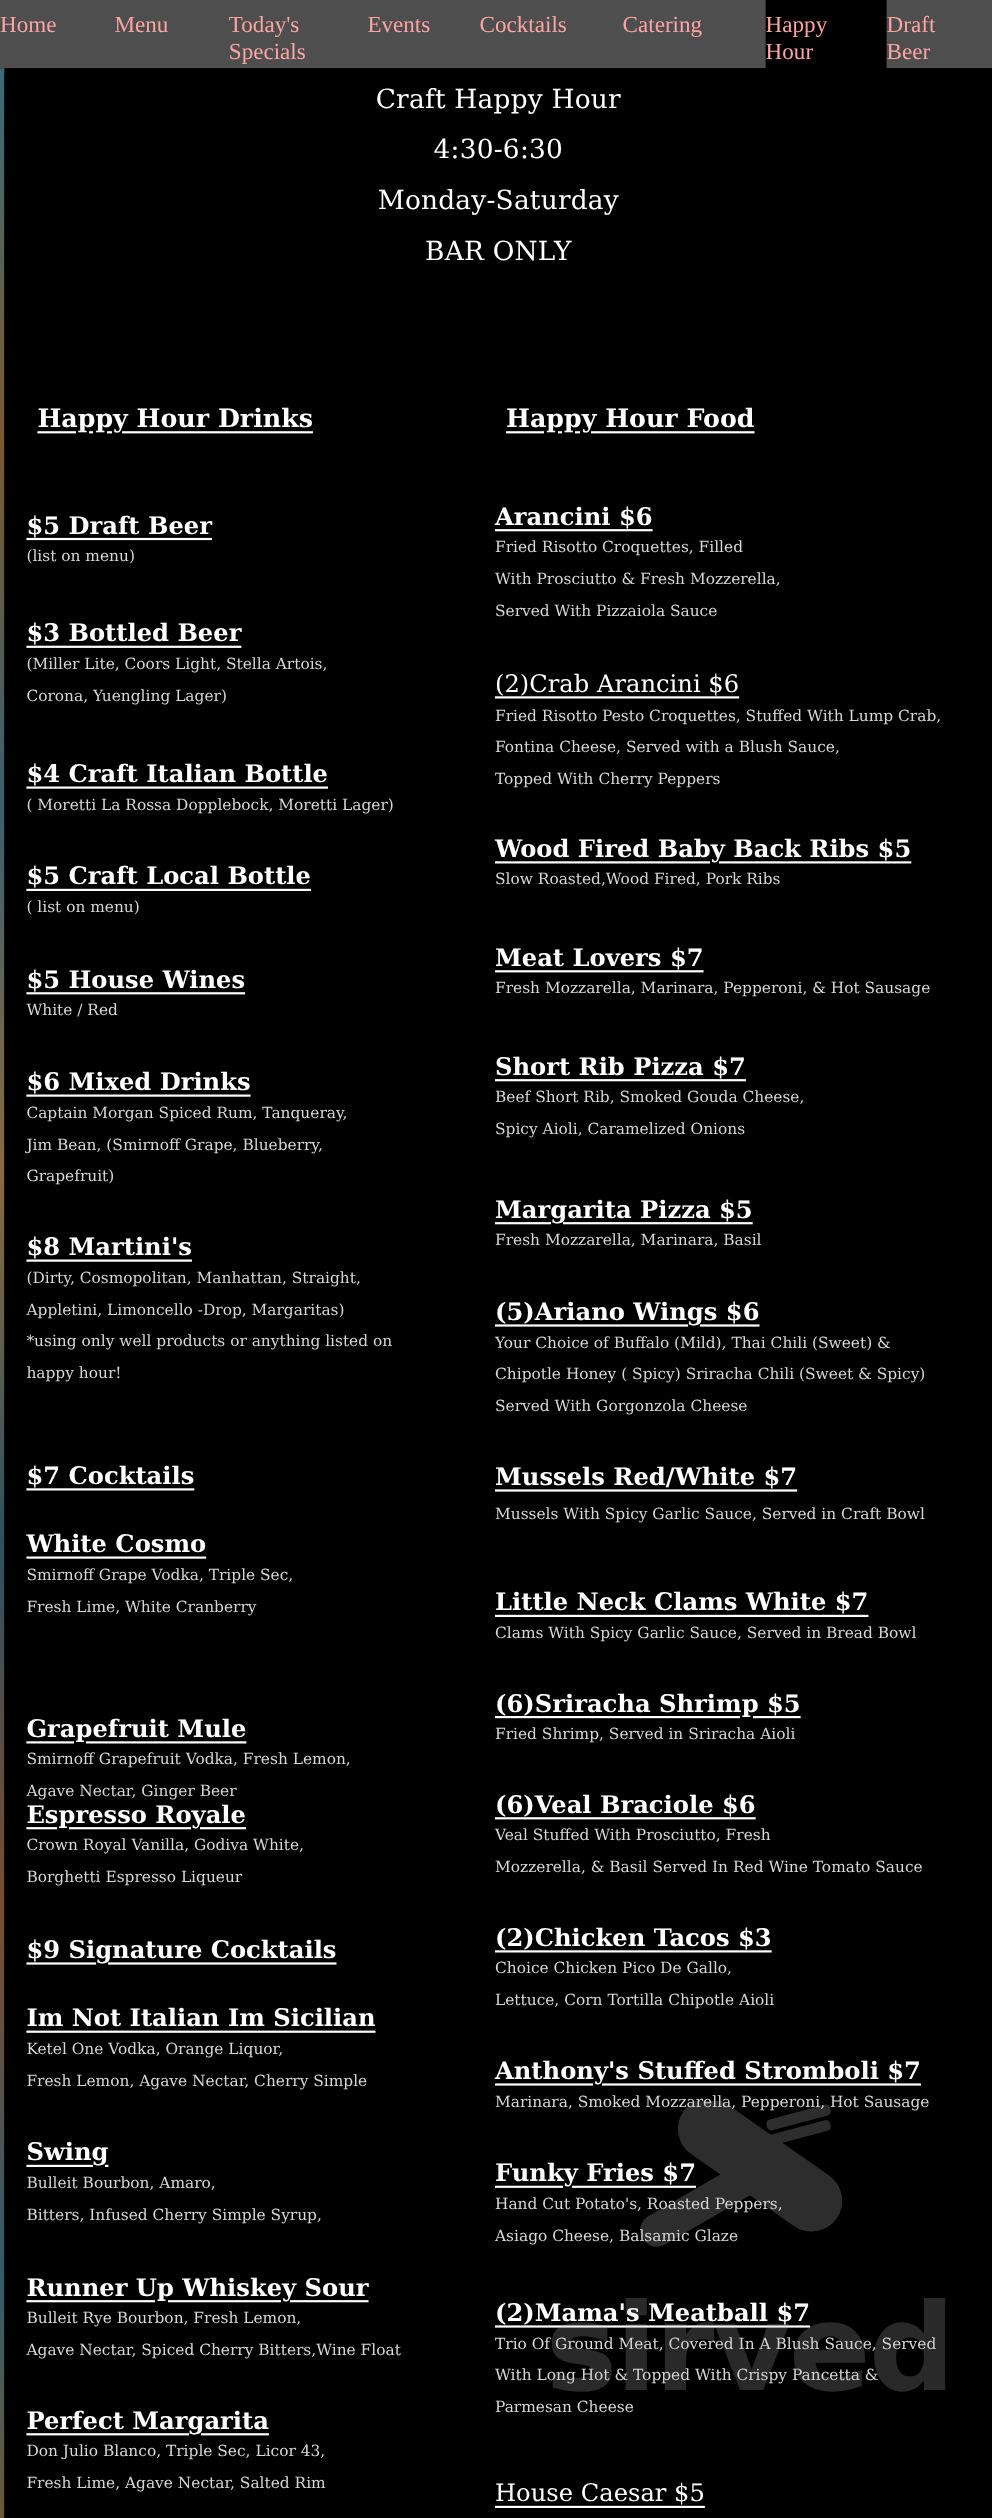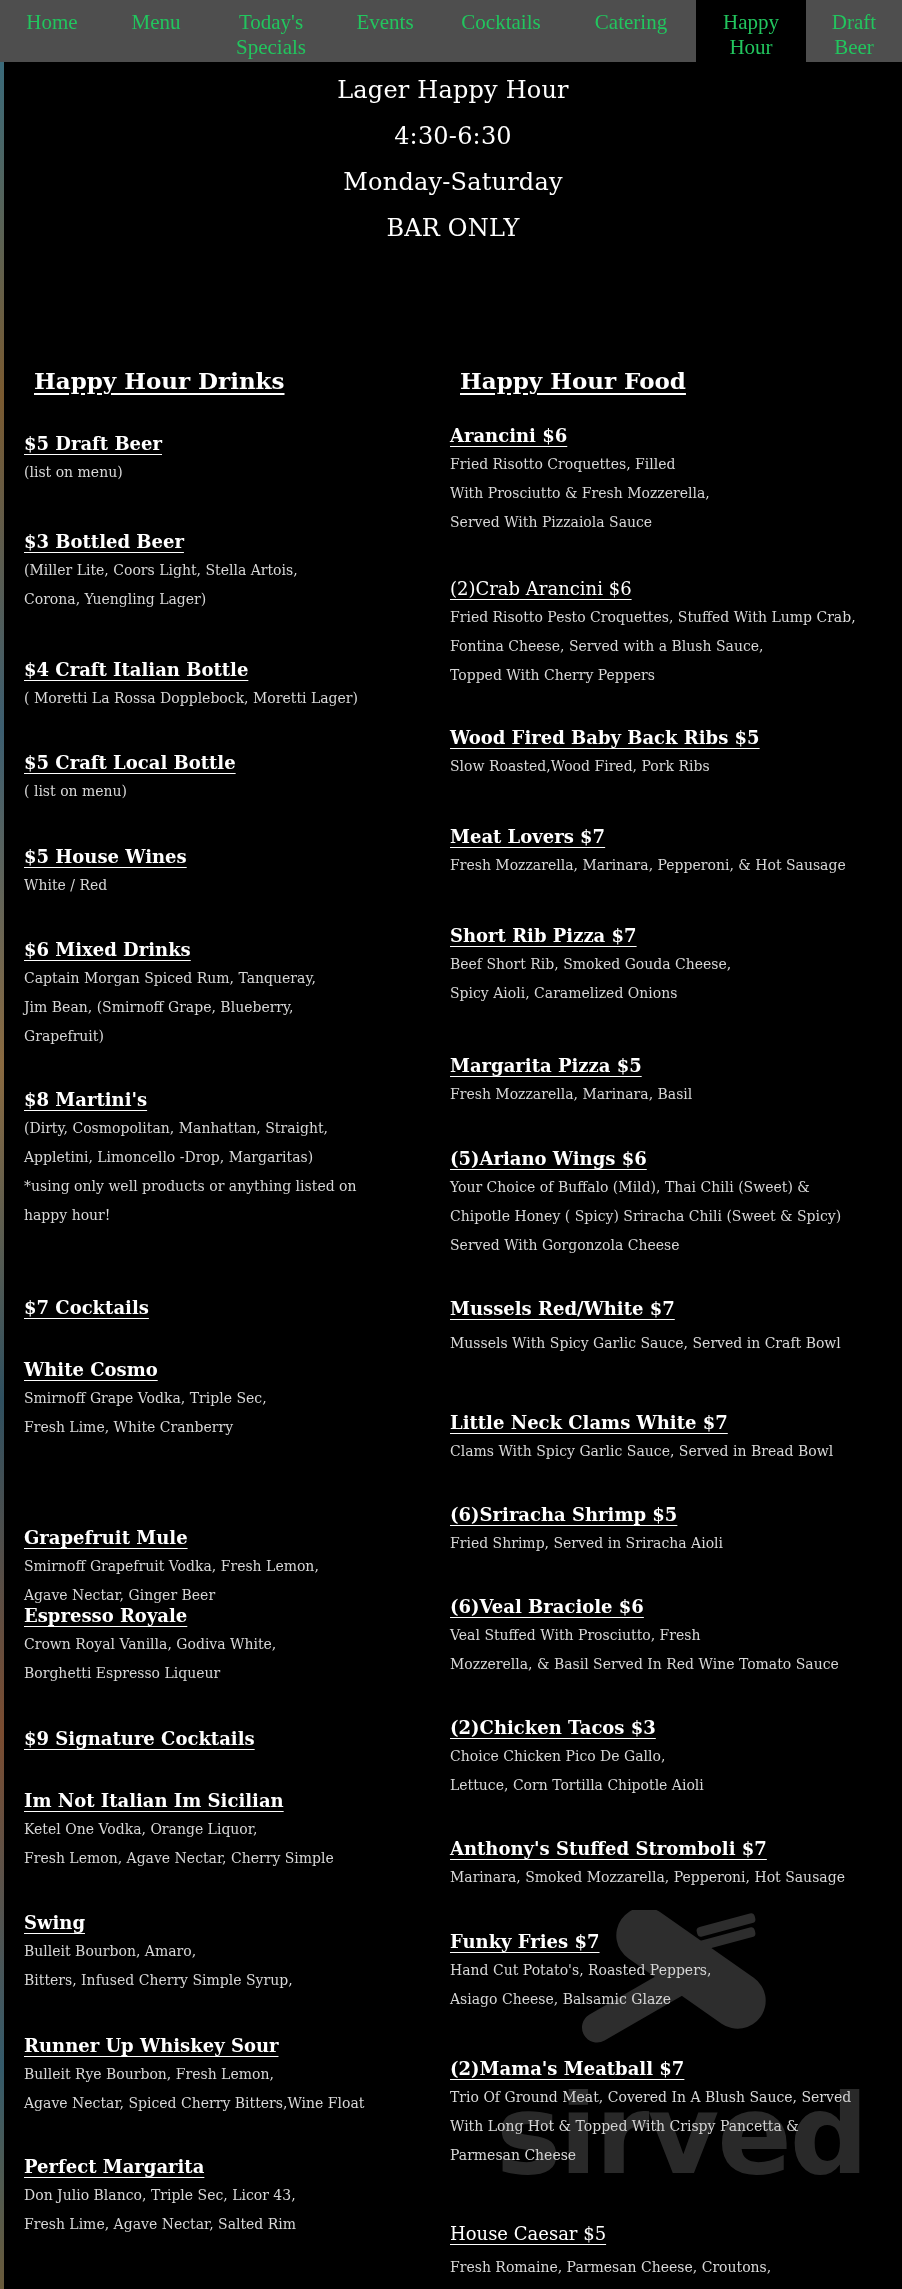--- a/index.html
+++ b/index.html
@@ -10,22 +10,22 @@
   }
   .edge-strip {
     position:absolute; left:0; top:62px; width:4px; height:2227px;
     background:linear-gradient(180deg,#3a6a7a 0%,#7a5a30 15%,#3c5e70 30%,#8a6a40 45%,#2f5060 60%,#7a4c30 75%,#345a6a 90%,#6a5a3a 100%);
   }
   .navbar {
     position:absolute; left:0; top:0; width:902px; height:62px;
     background:#4e4e4e; display:flex;
   }
   .nav-item {
-    color:#22c55e; font-family:"Liberation Serif", serif; font-size:21px;
-    line-height:25px; text-align:center; padding-top:10px; cursor:pointer;
+    color:#fca5a5; font-family:"Liberation Serif", serif; font-size:21px;
+    line-height:25px; text-align:left; padding-top:10px; cursor:pointer;
     box-sizing:border-box;
   }
   .nav-item.active { background:#000; }
   .content {
     position:absolute; left:4px; top:62px; width:898px; height:2227px;
     background:#000; border-top-left-radius:6px;
   }
   .header-block { position:absolute; left:0; top:12px; width:898px; text-align:center; }
   .header-line {
     color:#fff; font-family:"DejaVu Serif", serif; font-size:24px;
@@ -33,23 +33,24 @@
   }
   .col { position:absolute; }
   .col-left { left:20px; top:230px; width:420px; }
   .col-right { left:446px; top:230px; width:440px; }
   .section-title {
     color:#fff; font-size:23px; text-decoration:underline;
     text-underline-offset:4px; margin:10px; line-height:30px;
   }
   .item { position:absolute; left:0; }
   .item-title {
-    color:#fff; font-size:18px; text-decoration:underline;
+    color:#fff; font-size:22px; text-decoration:underline;
     text-underline-offset:4px; line-height:28px; white-space:nowrap;
     font-weight:bold;
+    margin-top:34px;
   }
   .item-title.light { font-weight:normal; }
   .item-desc {
     color:#d8d8d8; font-size:14px; line-height:29px; white-space:pre-line;
     font-family:"DejaVu Serif", serif;
   }
   .watermark {
     position:absolute; left:496px; top:1910px; width:360px; height:300px;
     pointer-events:none; opacity:0.22;
   }
@@ -73,21 +74,21 @@
   <div class="nav-item" style="width:130px">Cocktails</div>
   <div class="nav-item" style="width:130px">Catering</div>
   <div class="nav-item active" style="width:110px;white-space:pre-line">Happy
 Hour</div>
   <div class="nav-item" style="width:96px;white-space:pre-line">Draft
 Beer</div>
 </nav>
 
 <main class="content">
   <div class="header-block">
-    <div class="header-line">Lager Happy Hour</div>
+    <div class="header-line">Craft Happy Hour</div>
     <div class="header-line">4:30-6:30</div>
     <div class="header-line">Monday-Saturday</div>
     <div class="header-line">BAR ONLY</div>
   </div>
 
   <section class="col col-left">
     <div class="item" style="top:64px">
         <h2 class="section-title">Happy Hour Drinks</h2>
       </div>
 

